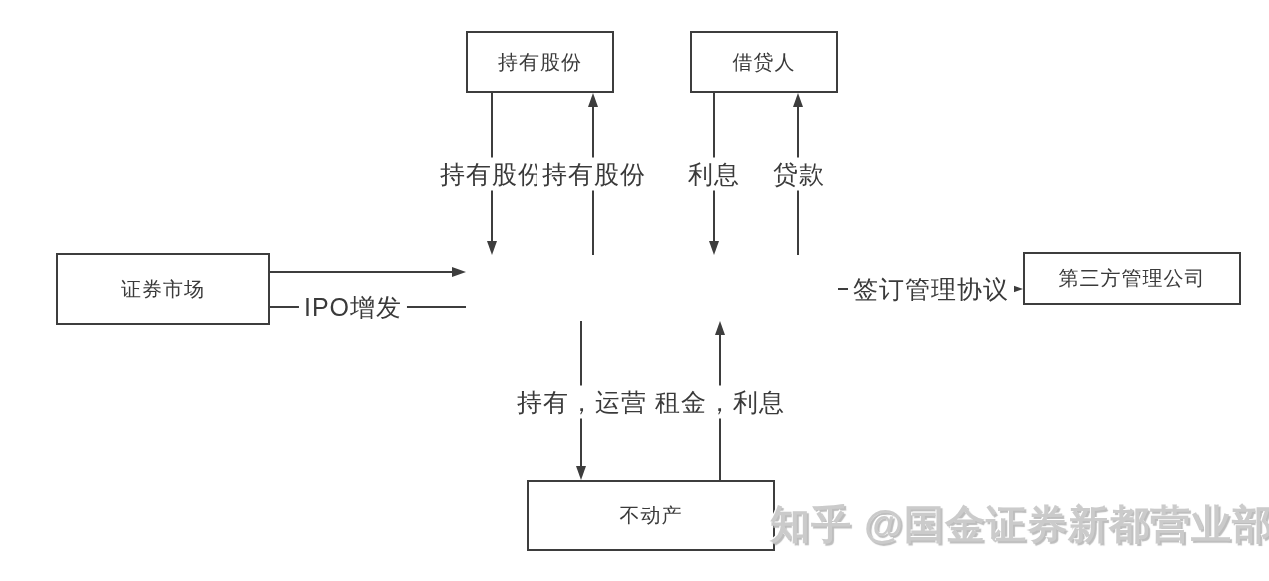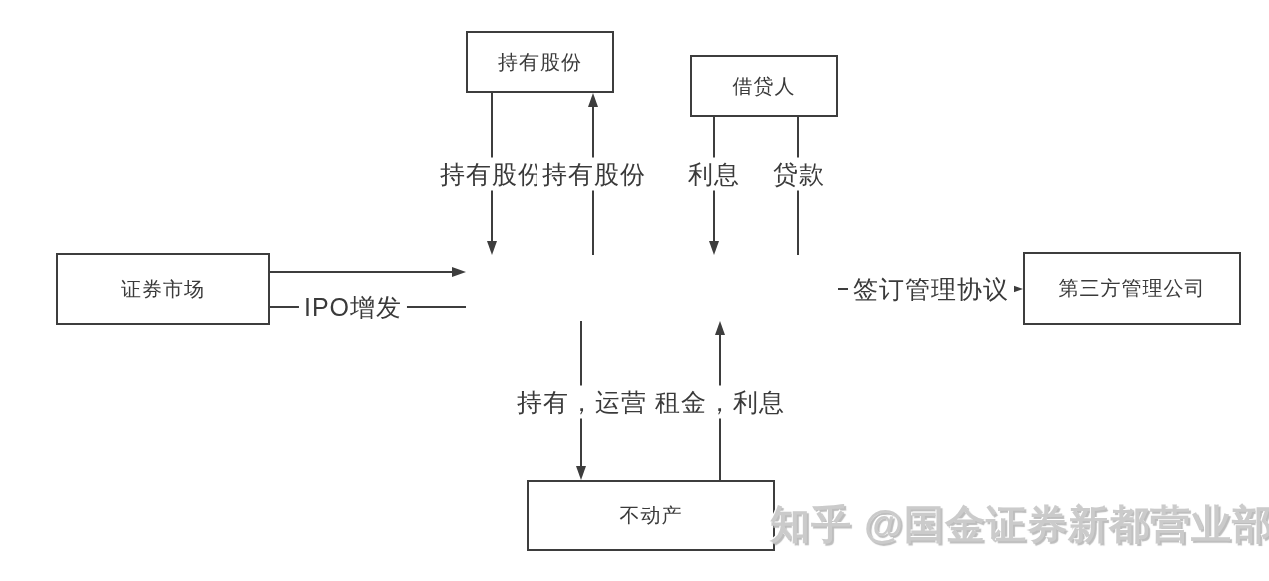--- a/index.html
+++ b/index.html
@@ -49,26 +49,26 @@
     z-index:5;
   }
 </style>
 </head>
 <body>
 
 <div id="stage">
 
   <div class="box" style="left:466px;top:31px;width:148px;height:62px;">持有股份</div>
 
-  <div class="box" style="left:690px;top:31px;width:148px;height:62px;margin-top:24px;">借贷人</div>
+  <div class="box" style="left:690px;top:31px;width:148px;height:62px;">借贷人</div>
 
   <div class="box" style="left:31px;top:253px;width:214px;height:72px;margin-left:25px;">证券市场</div>
 
 
-  <div class="box" style="left:1023px;top:252px;width:218px;height:73px;">第三方管理公司</div>
+  <div class="box" style="left:1023px;top:252px;width:218px;height:53px;">第三方管理公司</div>
 
   <div class="box" style="left:527px;top:480px;width:248px;height:71px;">不动产</div>
 
   <div class="vline" style="left:491px;top:93px;height:149px;"></div>
   <div class="arr down" style="left:487px;top:241px;"></div>
 
   <div class="vline" style="left:592px;top:106px;height:149px;"></div>
   <div class="arr up" style="left:588px;top:93px;"></div>
 
   <div class="vline" style="left:713px;top:93px;height:149px;"></div>

